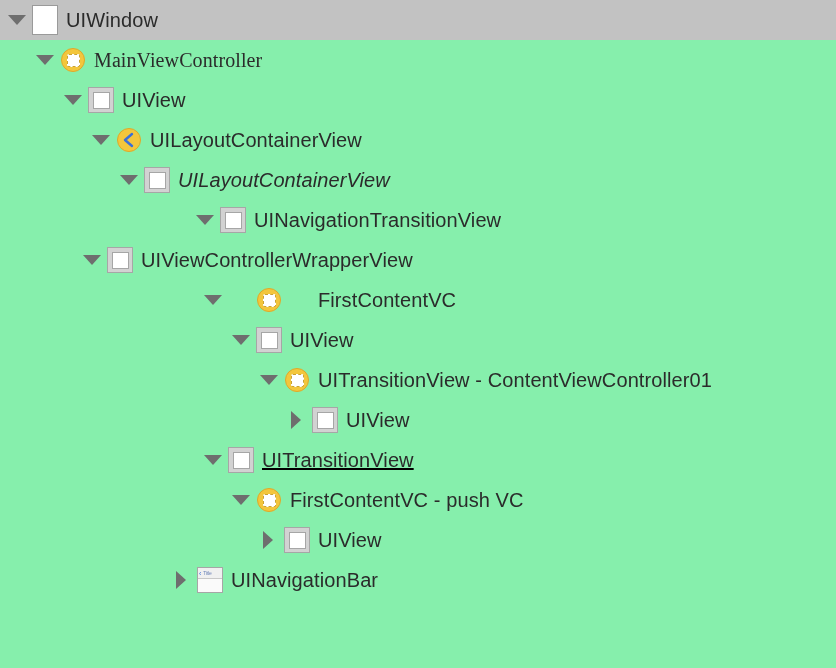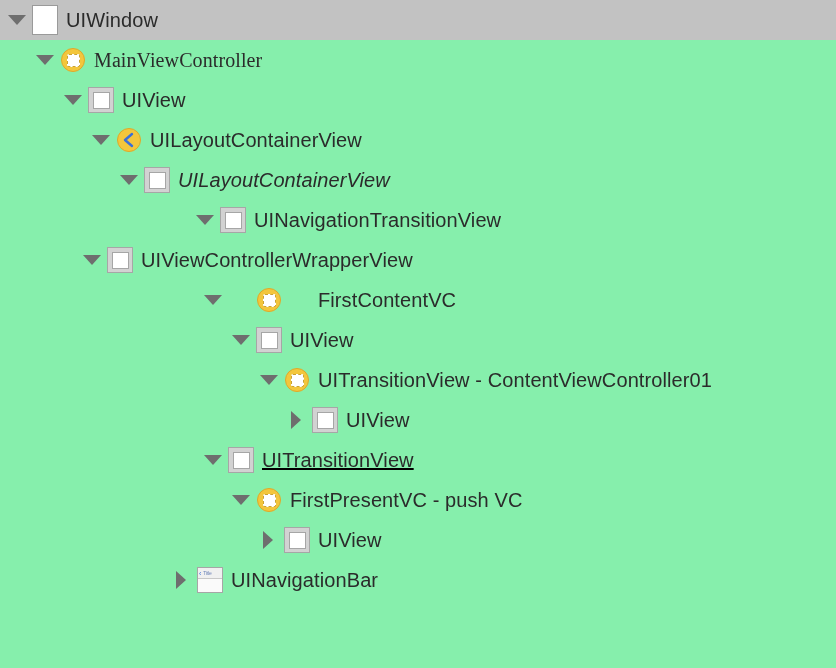--- a/index.html
+++ b/index.html
@@ -267,21 +267,21 @@
       <span class="icon-wrap">
         <span class="ico-view"></span>
       </span>
       <span class="label">UITransitionView</span>
     </div>
     <div class="row" style="padding-left: 232px;">
       <span class="twisty open"></span>
       <span class="icon-wrap">
         <span class="ico-vc"></span>
       </span>
-      <span class="label">FirstPresentVC - push VC</span>
+      <span class="label">FirstContentVC - push VC</span>
     </div>
     <div class="row" style="padding-left: 260px;">
       <span class="twisty closed"></span>
       <span class="icon-wrap">
         <span class="ico-view"></span>
       </span>
       <span class="label">UIView</span>
     </div>
     <div class="row" style="padding-left: 148px; margin-left: 25px;">
       <span class="twisty closed"></span>

